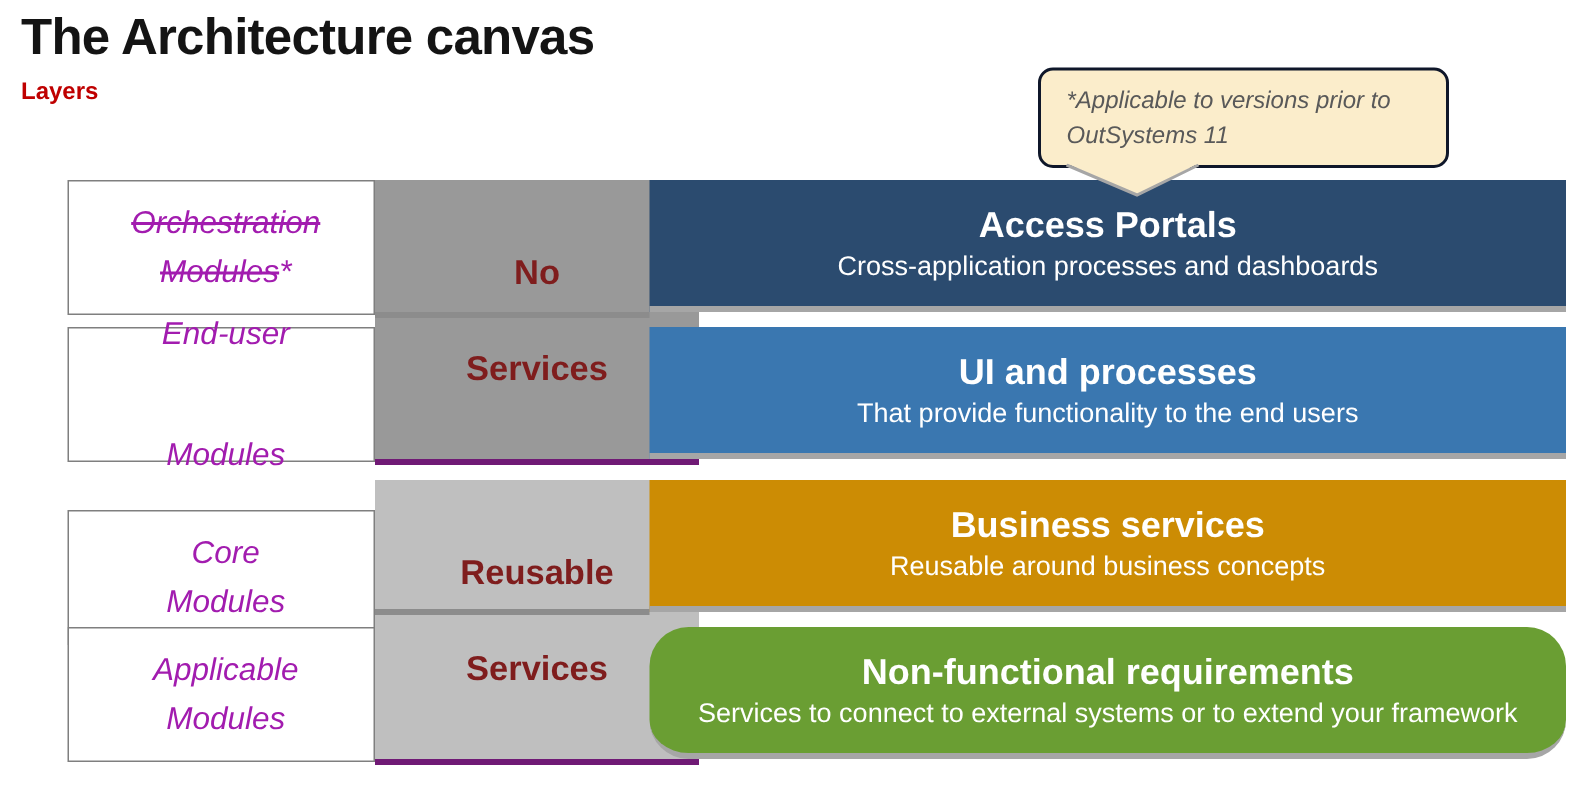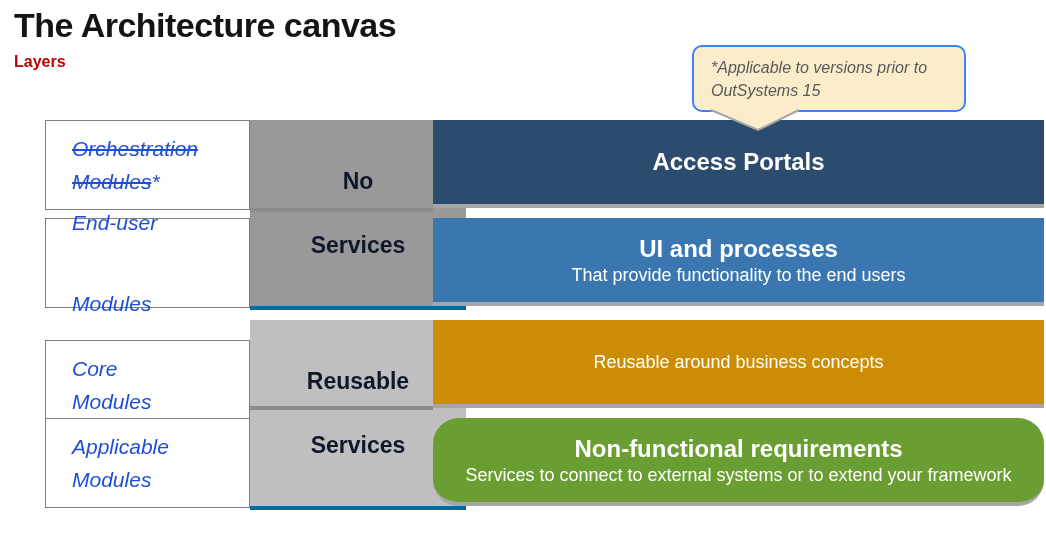--- a/index.html
+++ b/index.html
@@ -30,21 +30,21 @@
     color: #bf0000;
   }
 
   
   .callout {
     position: absolute;
     left: 692px; top: 45px;
     width: 238px;
     padding: 9px 15px 8px 17px;
     background: #fbedcb;
-    border: 2px solid #3b82f6;
+    border: 2px solid #0f172a;
     border-radius: 10px;
     z-index: 5;
     font-size: 16px;
     font-style: italic;
     line-height: 23px;
     color: #595959;
   }
   .callout-tail {
     position: absolute;
     left: 710px; top: 109px;
@@ -54,42 +54,43 @@
   
   .module-cell {
     position: absolute;
     left: 45px; width: 205px; height: 90px;
     background: #ffffff;
     border: 1.5px solid #7f7f7f;
     box-sizing: border-box;
     display: flex;
     flex-direction: column;
     justify-content: center;
-    padding-left: 26px;
+    padding-left: 6px;
     font-size: 21px;
     font-style: italic;
-    color: #1d4ed8;
+    color: #a21caf;
     line-height: 33px;
+    text-align: center;
   }
   .module-cell.r1 { top: 120px; }
   .module-cell.r2 { top: 218px; gap: 48px; }
   .module-cell.r3 { top: 340px; }
   .module-cell.r4 { top: 418px; }
   .struck { text-decoration: line-through; }
 
   .service-block {
     position: absolute;
     left: 250px; width: 216px; height: 186px;
-    border-bottom: 4px solid #0369a1;
+    border-bottom: 4px solid #701a75;
     display: flex;
     flex-direction: column;
     justify-content: center;
     align-items: center;
     text-align: center;
-    color: #0f172a;
+    color: #7f1d1d;
     font-size: 23px;
     font-weight: 700;
     line-height: 64px;
   }
   .service-block.b1 { top: 120px; }
   .service-block.b2 { top: 320px; align-items: center; }
 
   .layer-row {
     position: absolute;
     left: 433px; width: 611px; height: 88px;
@@ -123,21 +124,21 @@
 </head>
 <body>
 
 <div class="slide">
 
   <h1 class="page-title">The Architecture canvas</h1>
   <div class="page-subtitle">Layers</div>
 
   <div class="callout">
     <span>*Applicable to versions prior to</span><br>
-    <span>OutSystems 15</span>
+    <span>OutSystems 11</span>
   </div>
   <svg class="callout-tail" width="90" height="23" aria-hidden="true">
     <polygon points="1,0 89,0 48,21" fill="#fbedcb"></polygon>
     <polyline points="1,1 48,21 89,1" fill="none" stroke="#a6a6a6" stroke-width="2"></polyline>
   </svg>
 
   <div class="module-cell r1">
     <span><span class="struck">Orchestration</span></span>
     <span><span class="struck">Modules</span><span>*</span></span>
   </div>
@@ -160,26 +161,28 @@
   </div>
   <div class="service-block b2" style="background: rgb(191, 191, 191);">
     <span>Reusable</span>
     <span>Services</span>
   </div>
   <div class="row-shadow s1"></div>
   <div class="row-shadow s2"></div>
 
   <div class="layer-row r1" style="background: rgb(43, 75, 111);">
     <div class="layer-title">Access Portals</div>
+    <div class="layer-subtitle">Cross-application processes and dashboards</div>
   </div>
   <div class="layer-row r2" style="background: rgb(58, 119, 176);">
     <div class="layer-title">UI and processes</div>
     <div class="layer-subtitle">That provide functionality to the end users</div>
   </div>
   <div class="layer-row r3" style="background: rgb(204, 140, 4);">
+    <div class="layer-title">Business services</div>
     <div class="layer-subtitle">Reusable around business concepts</div>
   </div>
   <div class="layer-row r4" style="background: rgb(106, 158, 51); border-radius: 26px;">
     <div class="layer-title">Non-functional requirements</div>
     <div class="layer-subtitle">Services to connect to external systems or to extend your framework</div>
   </div>
 
 </div>
 
 </body></html>

